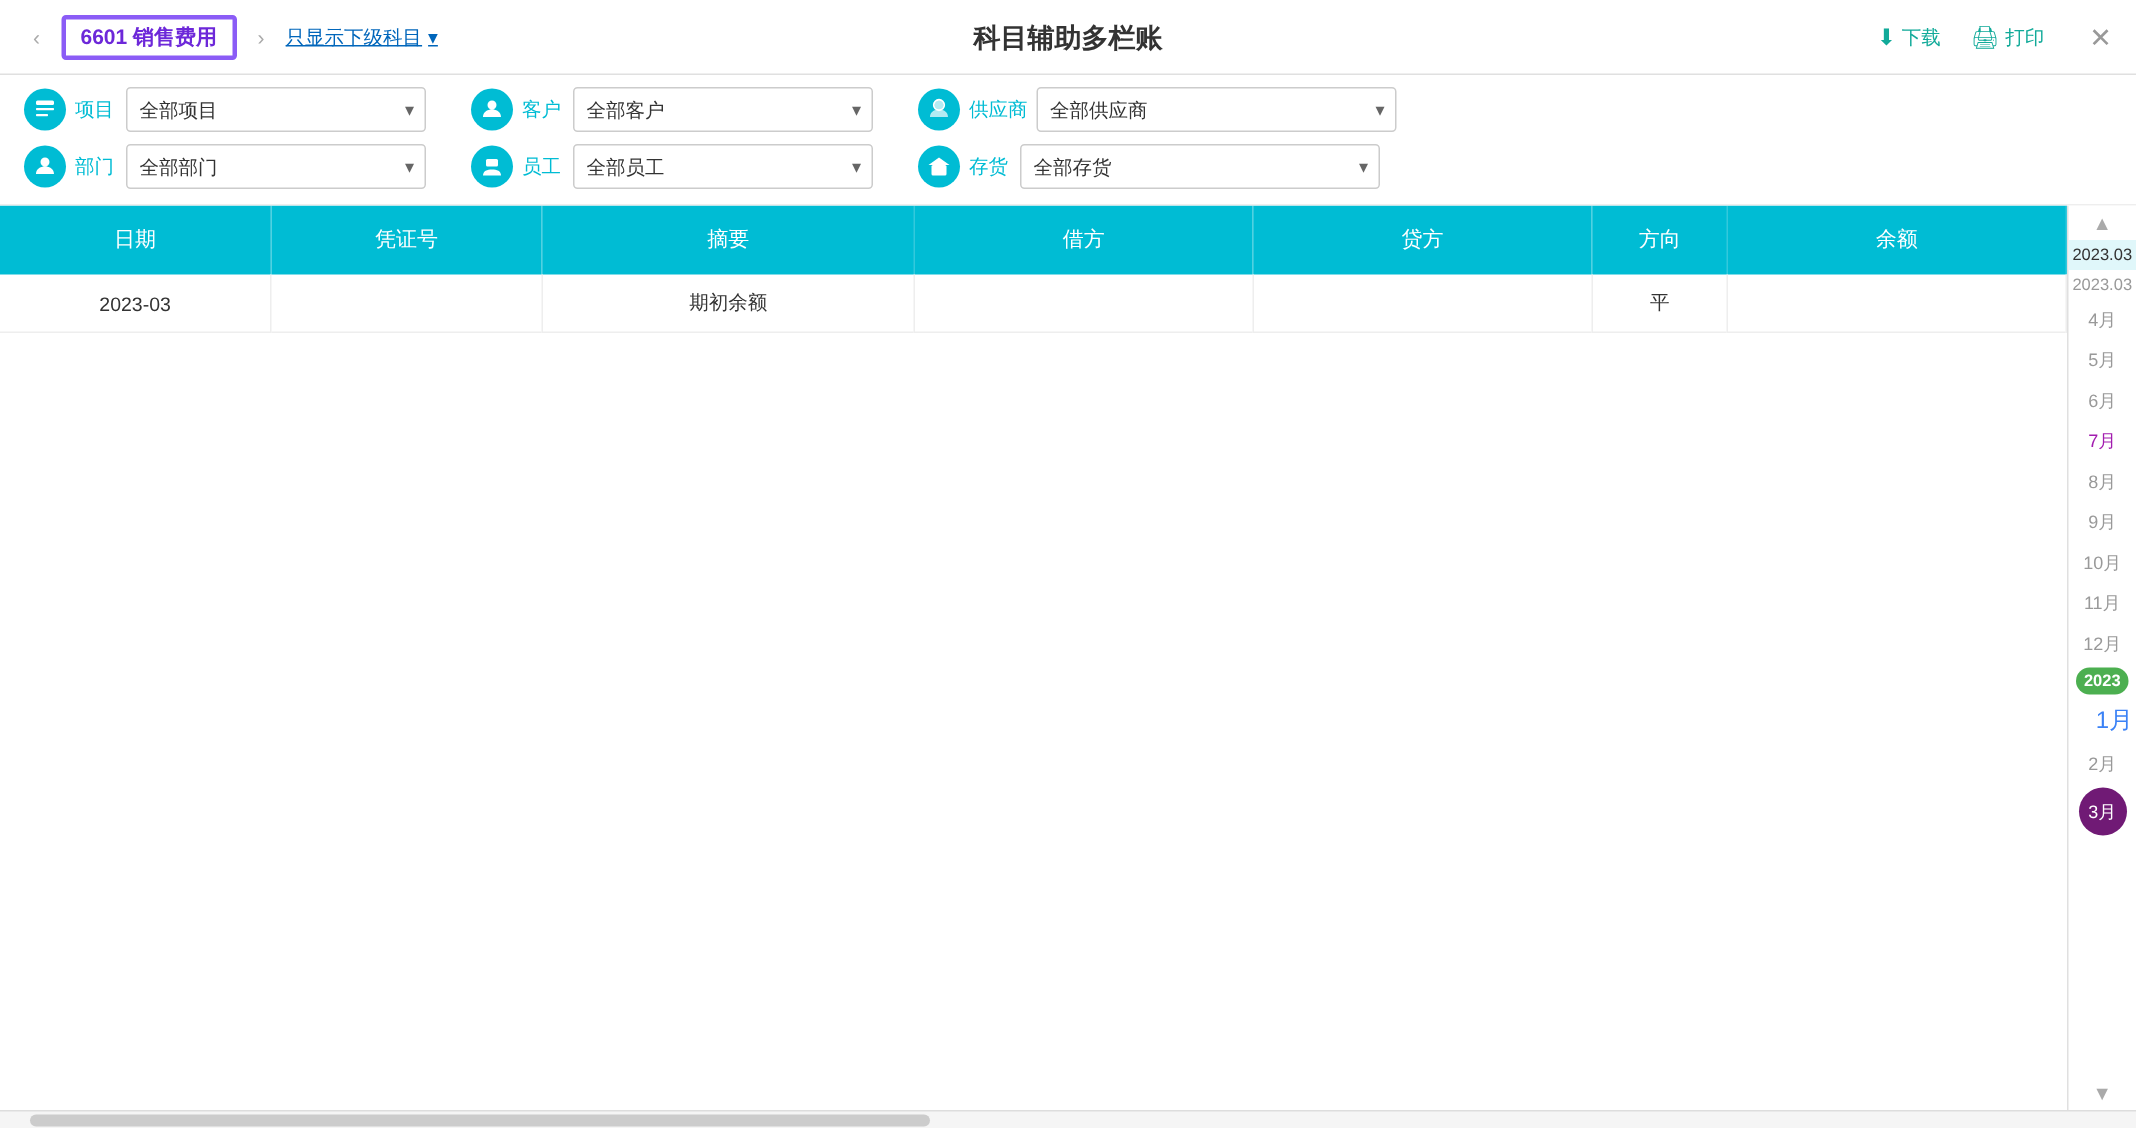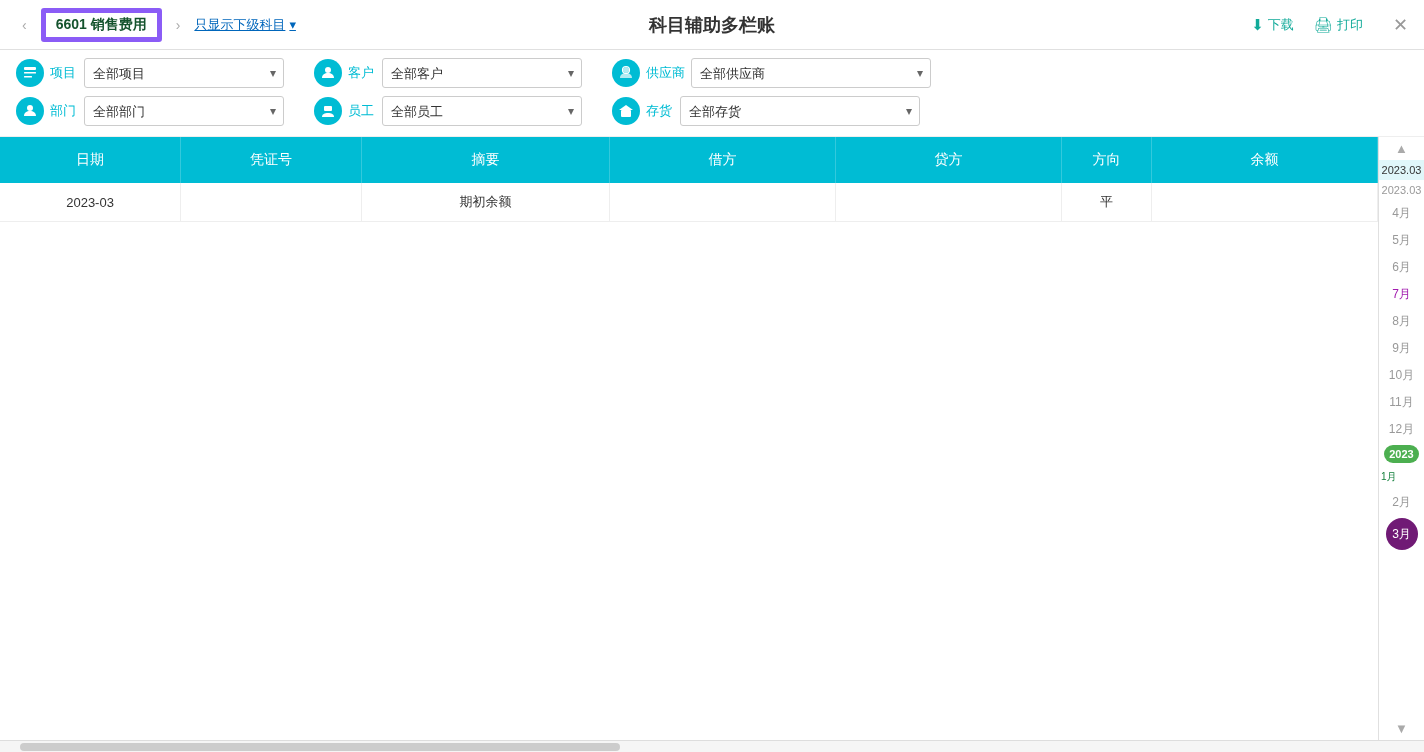--- a/index.html
+++ b/index.html
@@ -35,22 +35,22 @@
     }
     .nav-arrow {
       color: #aaa;
       font-size: 14px;
       cursor: pointer;
       padding: 2px 6px;
     }
     .account-code {
       font-size: 14px;
       font-weight: bold;
-      color: #14532d;
-      border: 5px solid #8b5cf6;
+      color: #6d28d9;
+      border: 3px solid #8b5cf6;
       padding: 3px 10px;
       border-radius: 3px;
       min-width: 100px;
     }
     .show-sub {
       display: flex;
       align-items: center;
       gap: 4px;
       color: #06b;
       text-decoration: underline;
@@ -392,21 +392,21 @@
       <div style="width:100%; text-align:center; padding:5px 2px; font-size:12px; color:#999; cursor:pointer;">4月</div>
       <div style="width:100%; text-align:center; padding:5px 2px; font-size:12px; color:#999; cursor:pointer;">5月</div>
       <div style="width:100%; text-align:center; padding:5px 2px; font-size:12px; color:#999; cursor:pointer;">6月</div>
       <div style="width:100%; text-align:center; padding:5px 2px; font-size:12px; color:#a21caf; cursor:pointer;">7月</div>
       <div style="width:100%; text-align:center; padding:5px 2px; font-size:12px; color:#999; cursor:pointer;">8月</div>
       <div style="width:100%; text-align:center; padding:5px 2px; font-size:12px; color:#999; cursor:pointer;">9月</div>
       <div style="width:100%; text-align:center; padding:5px 2px; font-size:12px; color:#999; cursor:pointer;">10月</div>
       <div style="width:100%; text-align:center; padding:5px 2px; font-size:12px; color:#999; cursor:pointer;">11月</div>
       <div style="width:100%; text-align:center; padding:5px 2px; font-size:12px; color:#999; cursor:pointer;">12月</div>
       <div style="background:#4caf50; color:white; border-radius:10px; margin:2px 5px; width:calc(100% - 10px); text-align:center; padding:3px 0; font-size:11px; font-weight:bold; cursor:pointer;">2023</div>
-      <div style="width:100%; text-align:left; padding:5px 2px; font-size:10px; color:#15803d; cursor:pointer;">1月</div>
+      <div style="width:100%; text-align:right; padding:5px 2px; font-size:16px; color:#3b82f6; cursor:pointer;">1月</div>
       <div style="width:100%; text-align:center; padding:5px 2px; font-size:12px; color:#999; cursor:pointer;">2月</div>
       <div style="background:#701a75; color:white; border-radius:50%; width:32px; height:32px; display:flex; align-items:center; justify-content:center; margin:2px auto; font-size:12px; cursor:pointer;">3月</div>
       <div class="sidebar-scroll-down">
         <span>▼</span>
       </div>
     </div>
   </div>
 
   <div class="scrollbar-bottom">
     <div class="scrollbar-thumb"></div>

